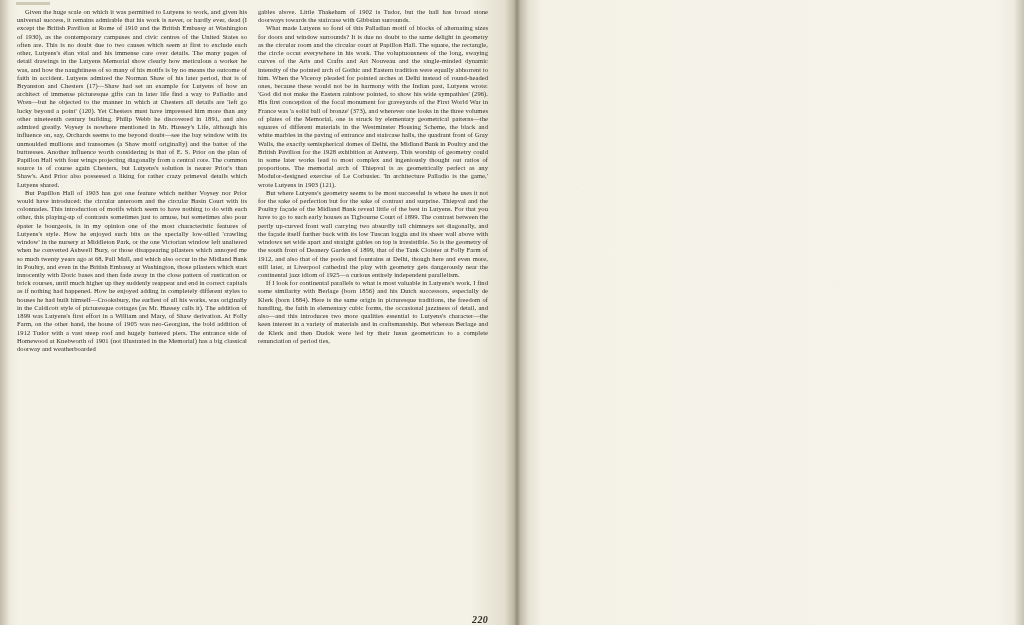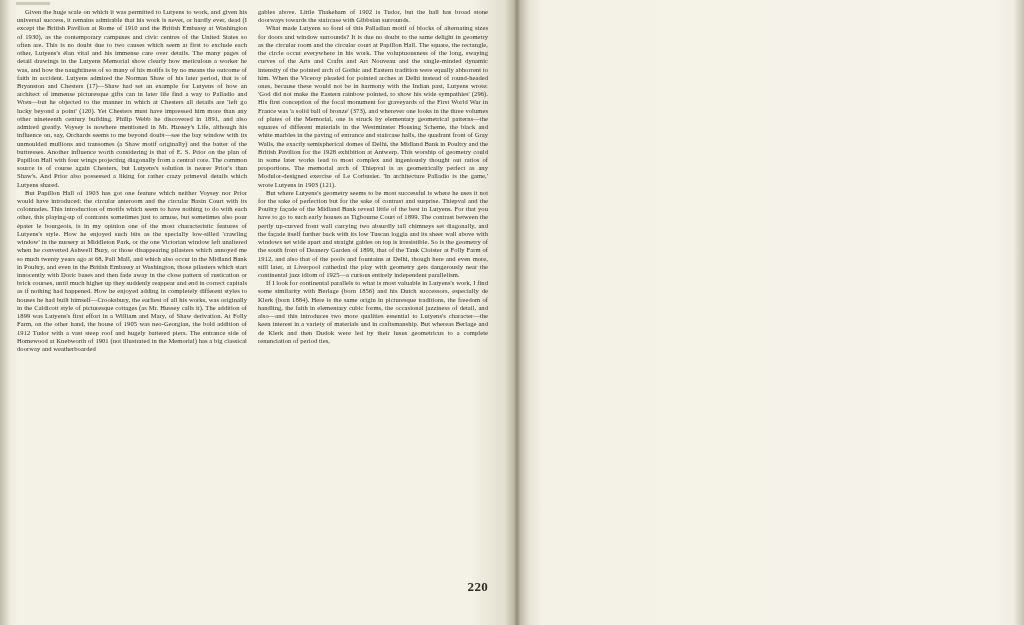--- a/index.html
+++ b/index.html
@@ -68,26 +68,27 @@
     margin: 0;
     text-indent: 8px;
   }
   .col p.noindent { text-indent: 0; }
   .col-1 { left: 17px; }
   .col-2 { left: 258px; }
 
   .folio {
     position: absolute;
     right: 28px;
-    bottom: 30px;
+    bottom: 0;
     font-family: "Liberation Serif", "DejaVu Serif", serif;
     font-weight: bold;
-    font-size: 13px;
+    font-size: 10px;
     color: #2e2c27;
     letter-spacing: 0.3px;
+    font-style: italic;
   }
 
   .paper-speck {
     position: absolute;
     inset: 0;
     pointer-events: none;
     opacity: .35;
     background-image:
       radial-gradient(circle at 12% 30%, rgba(160,150,120,.18) 0 1px, transparent 1px),
       radial-gradient(circle at 47% 71%, rgba(160,150,120,.15) 0 1px, transparent 1px),

